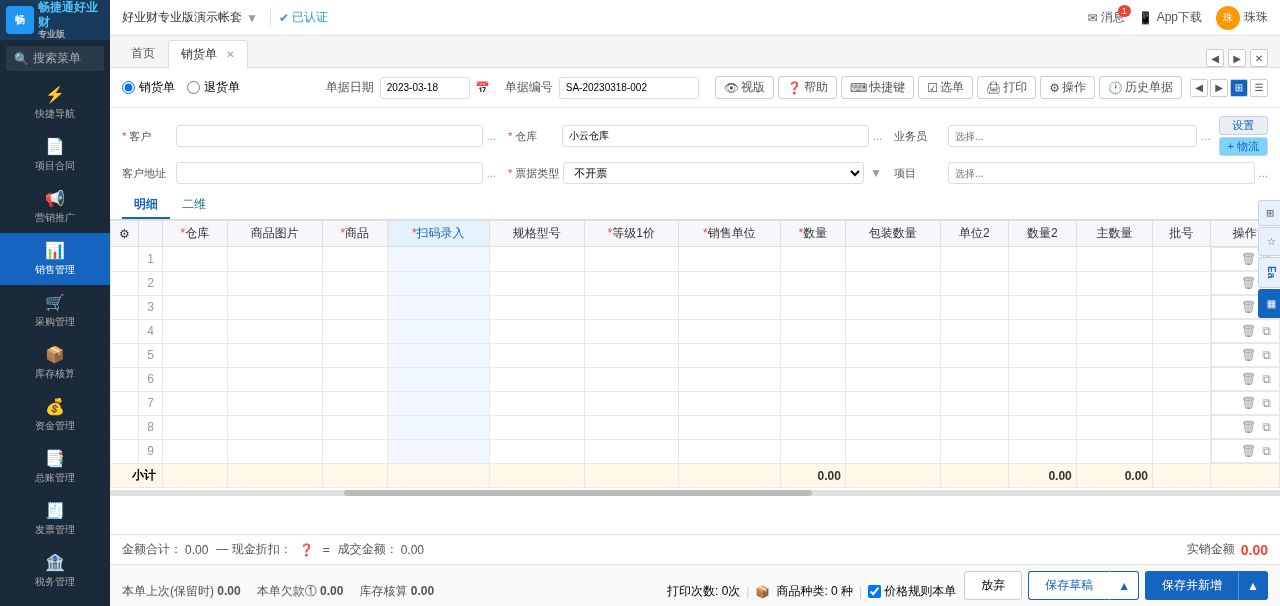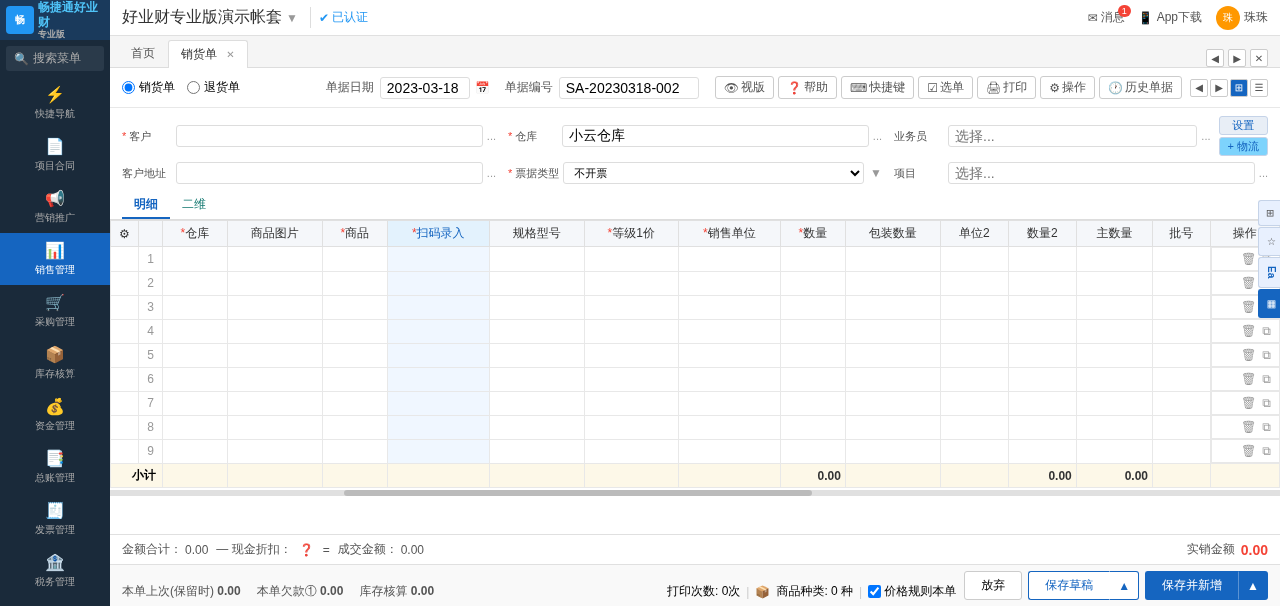--- a/index.html
+++ b/index.html
@@ -44,21 +44,21 @@
     .radio-item input { margin: 0; }
     .form-header-meta { display: flex; align-items: center; gap: 6px; margin-left: auto; font-size: 11px; color: #555; }
     .form-header-actions { display: flex; gap: 4px; }
     .header-btn { padding: 2px 8px; border: 1px solid #ccc; border-radius: 3px; background: #fff; cursor: pointer; font-size: 11px; color: #555; display: flex; align-items: center; gap: 2px; }
 
     
     .form-fields { padding: 8px 12px; display: grid; grid-template-columns: 1fr 1fr 1fr; gap: 6px 12px; flex-shrink: 0; }
     .field-row { display: flex; align-items: center; gap: 4px; }
     .field-label { color: #555; font-size: 11px; white-space: nowrap; min-width: 50px; }
     .field-label.required::before { content: '* '; color: #f44336; }
-    .field-input { flex: 1; border: 1px solid #ddd; border-radius: 3px; padding: 2px 6px; font-size: 14px; height: 22px; }
+    .field-input { flex: 1; border: 1px solid #ddd; border-radius: 3px; padding: 2px 6px; font-size: 10px; height: 22px; }
     .field-select { flex: 1; border: 1px solid #ddd; border-radius: 3px; padding: 2px 6px; font-size: 11px; height: 22px; background: #fff; }
     .field-dots { color: #999; cursor: pointer; font-size: 11px; }
 
     
     .remark-row { padding: 4px 12px 6px; display: flex; align-items: center; gap: 6px; flex-shrink: 0; }
     .remark-input { width: 280px; border: 1px solid #ddd; border-radius: 3px; padding: 2px 6px; height: 22px; font-size: 11px; }
 
     
     .detail-tabs { padding: 0 12px; display: flex; gap: 0; border-bottom: 1px solid #ddd; flex-shrink: 0; }
     .detail-tab { padding: 4px 12px; cursor: pointer; font-size: 12px; color: #0f766e; border-bottom: 2px solid transparent; }
@@ -166,21 +166,21 @@
     <span class="sidebar-item-icon">🏢</span>
 
   </div>
 
 </div>
 
 <div class="main">
 
   <div class="topbar">
     <div class="topbar-company">
-      <span style="font-size:16px;">好业财专业版演示帐套</span>
+      <span style="font-size:12px;">好业财专业版演示帐套</span>
       <span style="color:#999;">▼</span>
     </div>
     <div class="topbar-verified">
       <span>✔</span>
       <span>已认证</span>
     </div>
     <div class="topbar-right">
       <div class="topbar-btn" style="position:relative;">
         <span>✉</span>
         <span>消息</span>

